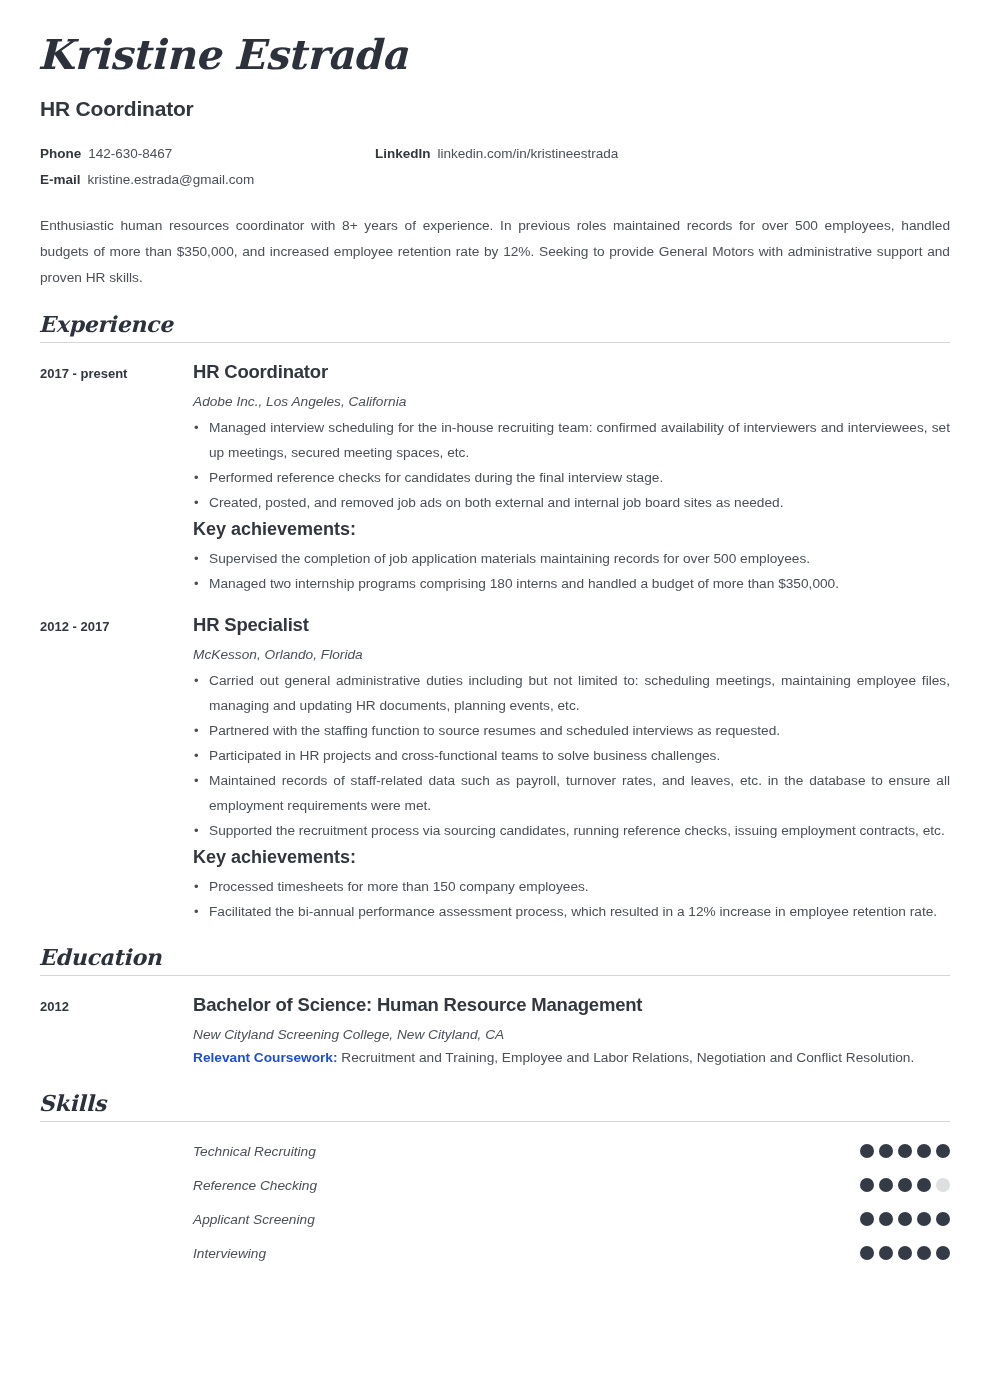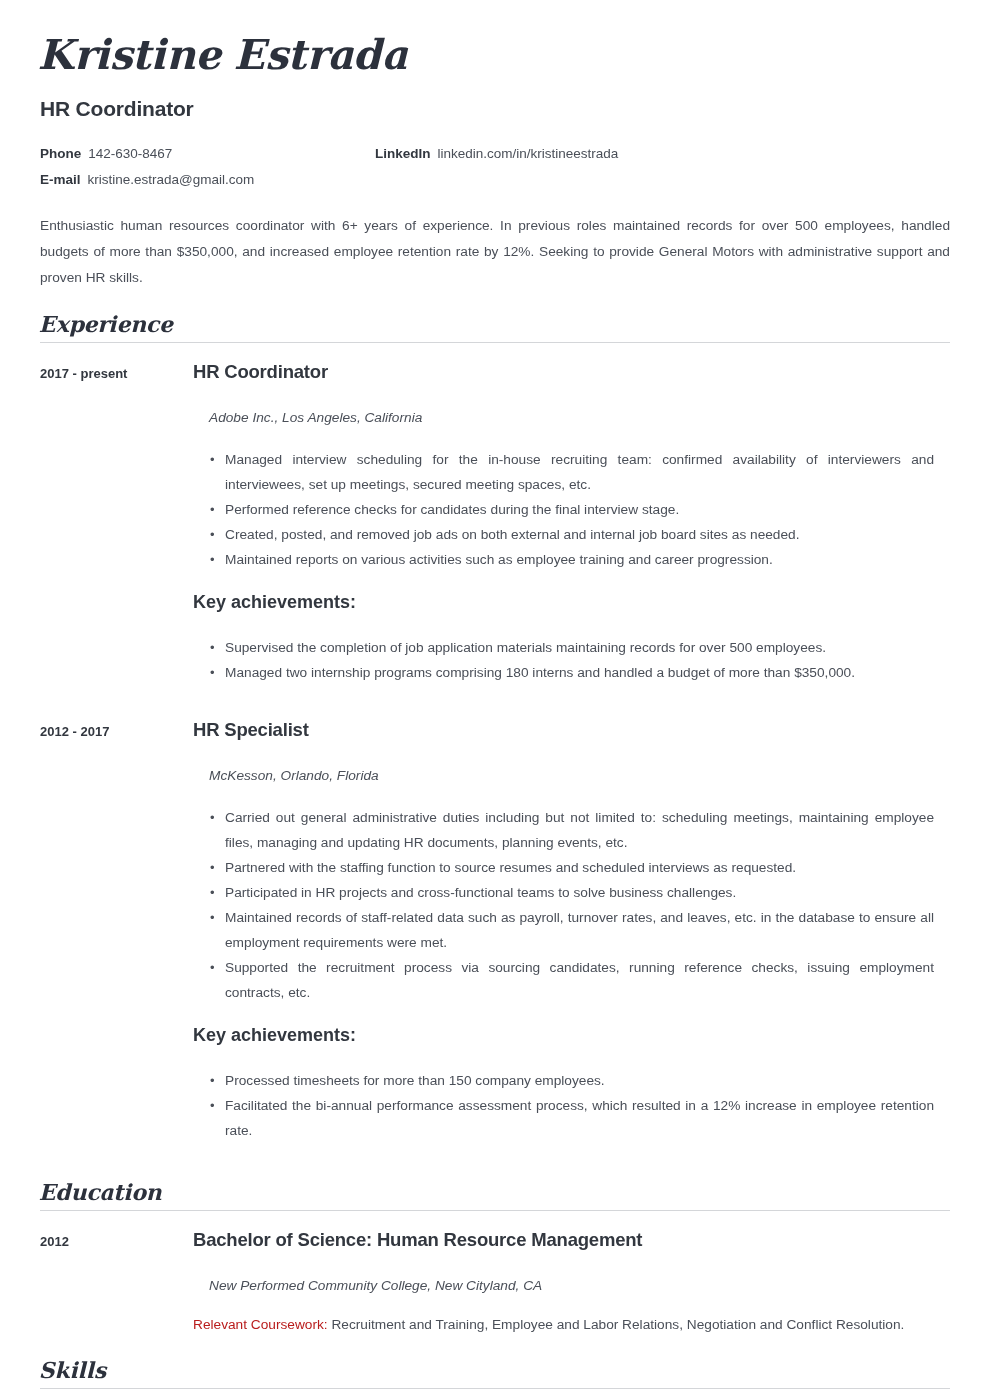--- a/index.html
+++ b/index.html
@@ -116,29 +116,29 @@
   }
   .entry-body { flex: 1 1 auto; min-width: 0; }
   .entry-role {
     margin: 0;
     font-size: 18.5px;
     font-weight: 700;
     color: #32373f;
     letter-spacing: -0.2px;
   }
   .entry-org {
-    margin: 16px;
+    margin: 0;
     padding-top: 11px;
     font-size: 13.7px;
     font-style: italic;
     color: #4a4f58;
   }
   ul.bullets {
     list-style: none;
-    margin: 16px;
+    margin: 0;
     padding: 6px 0 0 0;
   }
   ul.bullets li {
     position: relative;
     padding-left: 16px;
     font-size: 13.7px;
     line-height: 25px;
     color: #4a4f58;
     text-align: justify;
   }
@@ -158,21 +158,21 @@
     color: #32373f;
   }
   .coursework {
     margin: 0;
     padding-top: 3px;
     font-size: 13.7px;
     line-height: 25px;
     color: #4a4f58;
     text-align: justify;
   }
-  .coursework b { color: #b91c1c; font-weight: 400; }
+  .coursework b { color: #1d4ed8; font-weight: 700; }
 
   
   .skills-list { padding-top: 12px; }
   .skill-row {
     display: flex;
     align-items: center;
     padding-left: 153px;
     height: 34px;
     font-style: italic;
   }
@@ -215,38 +215,37 @@
       </div>
     </div>
     <div class="contact-row">
       <div class="contact-cell left">
         <span class="c-label">E-mail</span>
         <span class="c-value">kristine.estrada@gmail.com</span>
       </div>
     </div>
   </div>
 
-  <p class="summary">Enthusiastic human resources coordinator with 6+ years of experience. In previous roles maintained records for over 500 employees, handled budgets of more than $350,000, and increased employee retention rate by 12%. Seeking to provide General Motors with administrative support and proven HR skills.</p>
+  <p class="summary">Enthusiastic human resources coordinator with 8+ years of experience. In previous roles maintained records for over 500 employees, handled budgets of more than $350,000, and increased employee retention rate by 12%. Seeking to provide General Motors with administrative support and proven HR skills.</p>
 
   <div class="section">
     <div>
       <span class="section-title">Experience</span>
     </div>
     <hr class="section-rule">
     <div id="experience-entries">
         <div class="entry">
           <div class="entry-date">2017 - present</div>
           <div class="entry-body">
             <p class="entry-role">HR Coordinator</p>
             <p class="entry-org">Adobe Inc., Los Angeles, California</p>
             <ul class="bullets">
               <li>Managed interview scheduling for the in-house recruiting team: confirmed availability of interviewers and interviewees, set up meetings, secured meeting spaces, etc.</li>
               <li>Performed reference checks for candidates during the final interview stage.</li>
               <li>Created, posted, and removed job ads on both external and internal job board sites as needed.</li>
-              <li>Maintained reports on various activities such as employee training and career progression.</li>
             </ul>
             <p class="key-ach">Key achievements:</p>
             <ul class="bullets">
               <li>Supervised the completion of job application materials maintaining records for over 500 employees.</li>
               <li>Managed two internship programs comprising 180 interns and handled a budget of more than $350,000.</li>
             </ul>
           </div>
         </div>
         <div class="entry">
           <div class="entry-date">2012 - 2017</div>
@@ -273,21 +272,21 @@
   <div class="section">
     <div>
       <span class="section-title">Education</span>
     </div>
     <hr class="section-rule">
     <div id="education-entries">
         <div class="entry">
           <div class="entry-date">2012</div>
           <div class="entry-body">
             <p class="entry-role">Bachelor of Science: Human Resource Management</p>
-            <p class="entry-org">New Performed Community College, New Cityland, CA</p>
+            <p class="entry-org">New Cityland Screening College, New Cityland, CA</p>
             <p class="coursework"><b>Relevant Coursework:</b> <span>Recruitment and Training, Employee and Labor Relations, Negotiation and Conflict Resolution.</span></p>
           </div>
         </div>
       </div>
   </div>
 
   <div class="section">
     <div>
       <span class="section-title">Skills</span>
     </div>

